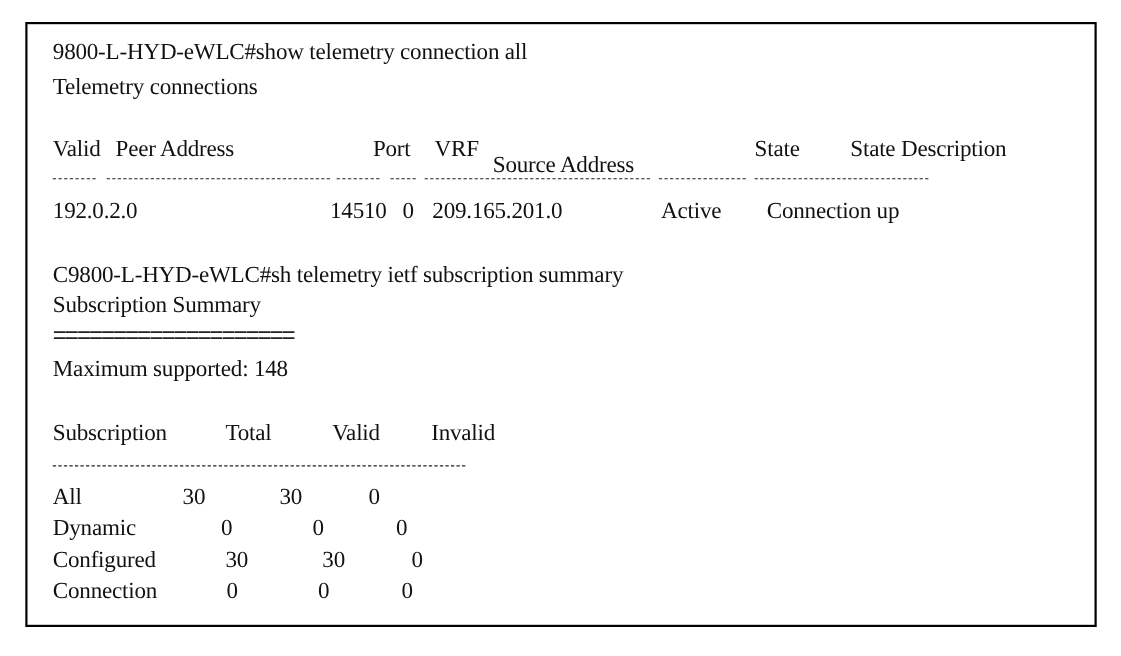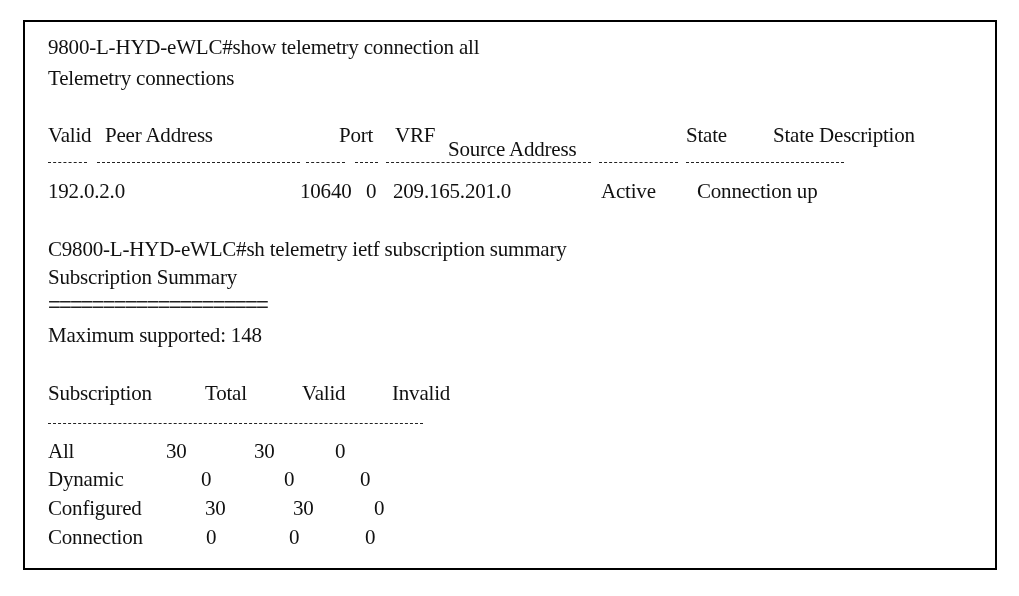--- a/index.html
+++ b/index.html
@@ -69,21 +69,21 @@
   <div class="hr-dash" style="left:97px; top:162px; width:203px;"></div>
   <div class="hr-dash" style="left:306px; top:162px; width:39px;"></div>
   <div class="hr-dash" style="left:355px; top:162px; width:23px;"></div>
   <div class="hr-dash" style="left:386px; top:162px; width:205px;"></div>
   <div class="hr-dash" style="left:599px; top:162px; width:79px;"></div>
   <div class="hr-dash" style="left:686px; top:162px; width:158px;"></div>
 </div>
 
 <div>
   <div class="t" style="left:48px; top:179px;">192.0.2.0</div>
-  <div class="t" style="left:300px; top:179px;">10640</div>
+  <div class="t" style="left:300px; top:179px;">14510</div>
   <div class="t" style="left:366px; top:179px;">0</div>
   <div class="t" style="left:393px; top:179px;">209.165.201.0</div>
   <div class="t" style="left:601px; top:179px;">Active</div>
   <div class="t" style="left:697px; top:179px;">Connection up</div>
 </div>
 
 <div class="t" style="left:48px; top:237px;">C9800-L-HYD-eWLC#sh telemetry ietf subscription summary</div>
 <div class="t" style="left:48px; top:265px;">Subscription Summary</div>
 <div class="eq" style="left:48px; top:297px;">====================</div>
 <div class="t" style="left:48px; top:323px;">Maximum supported: 148</div>

